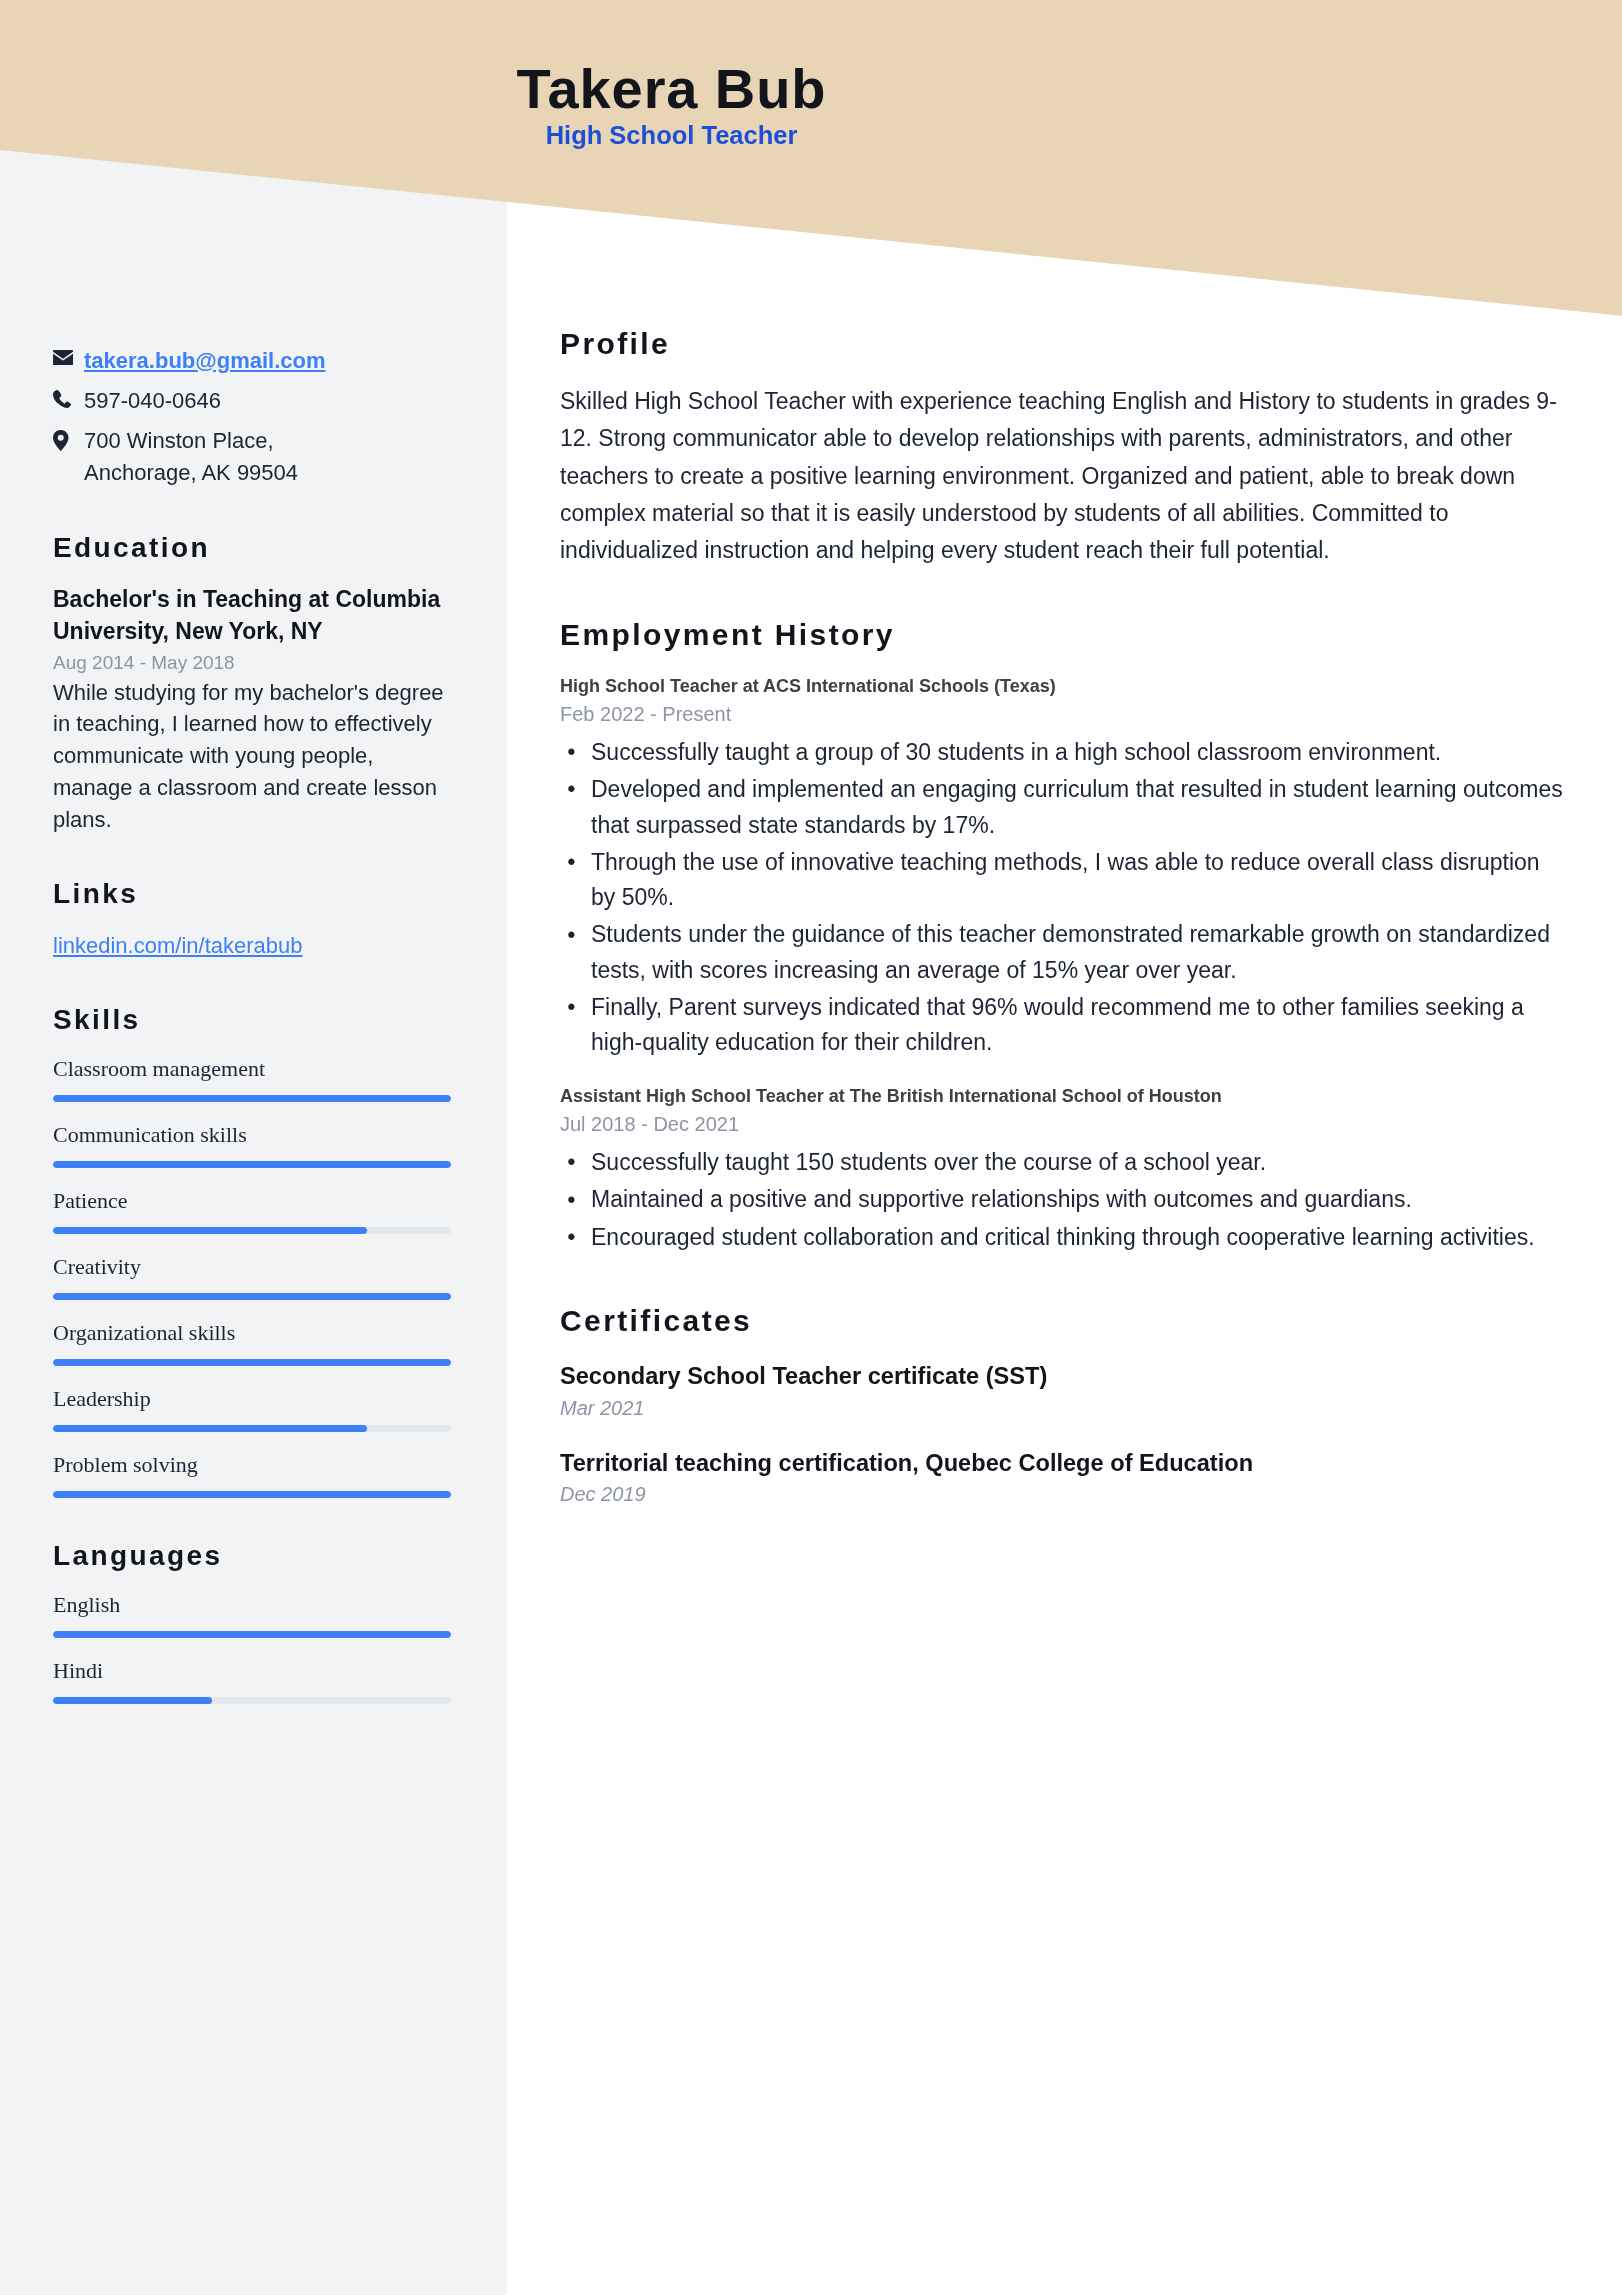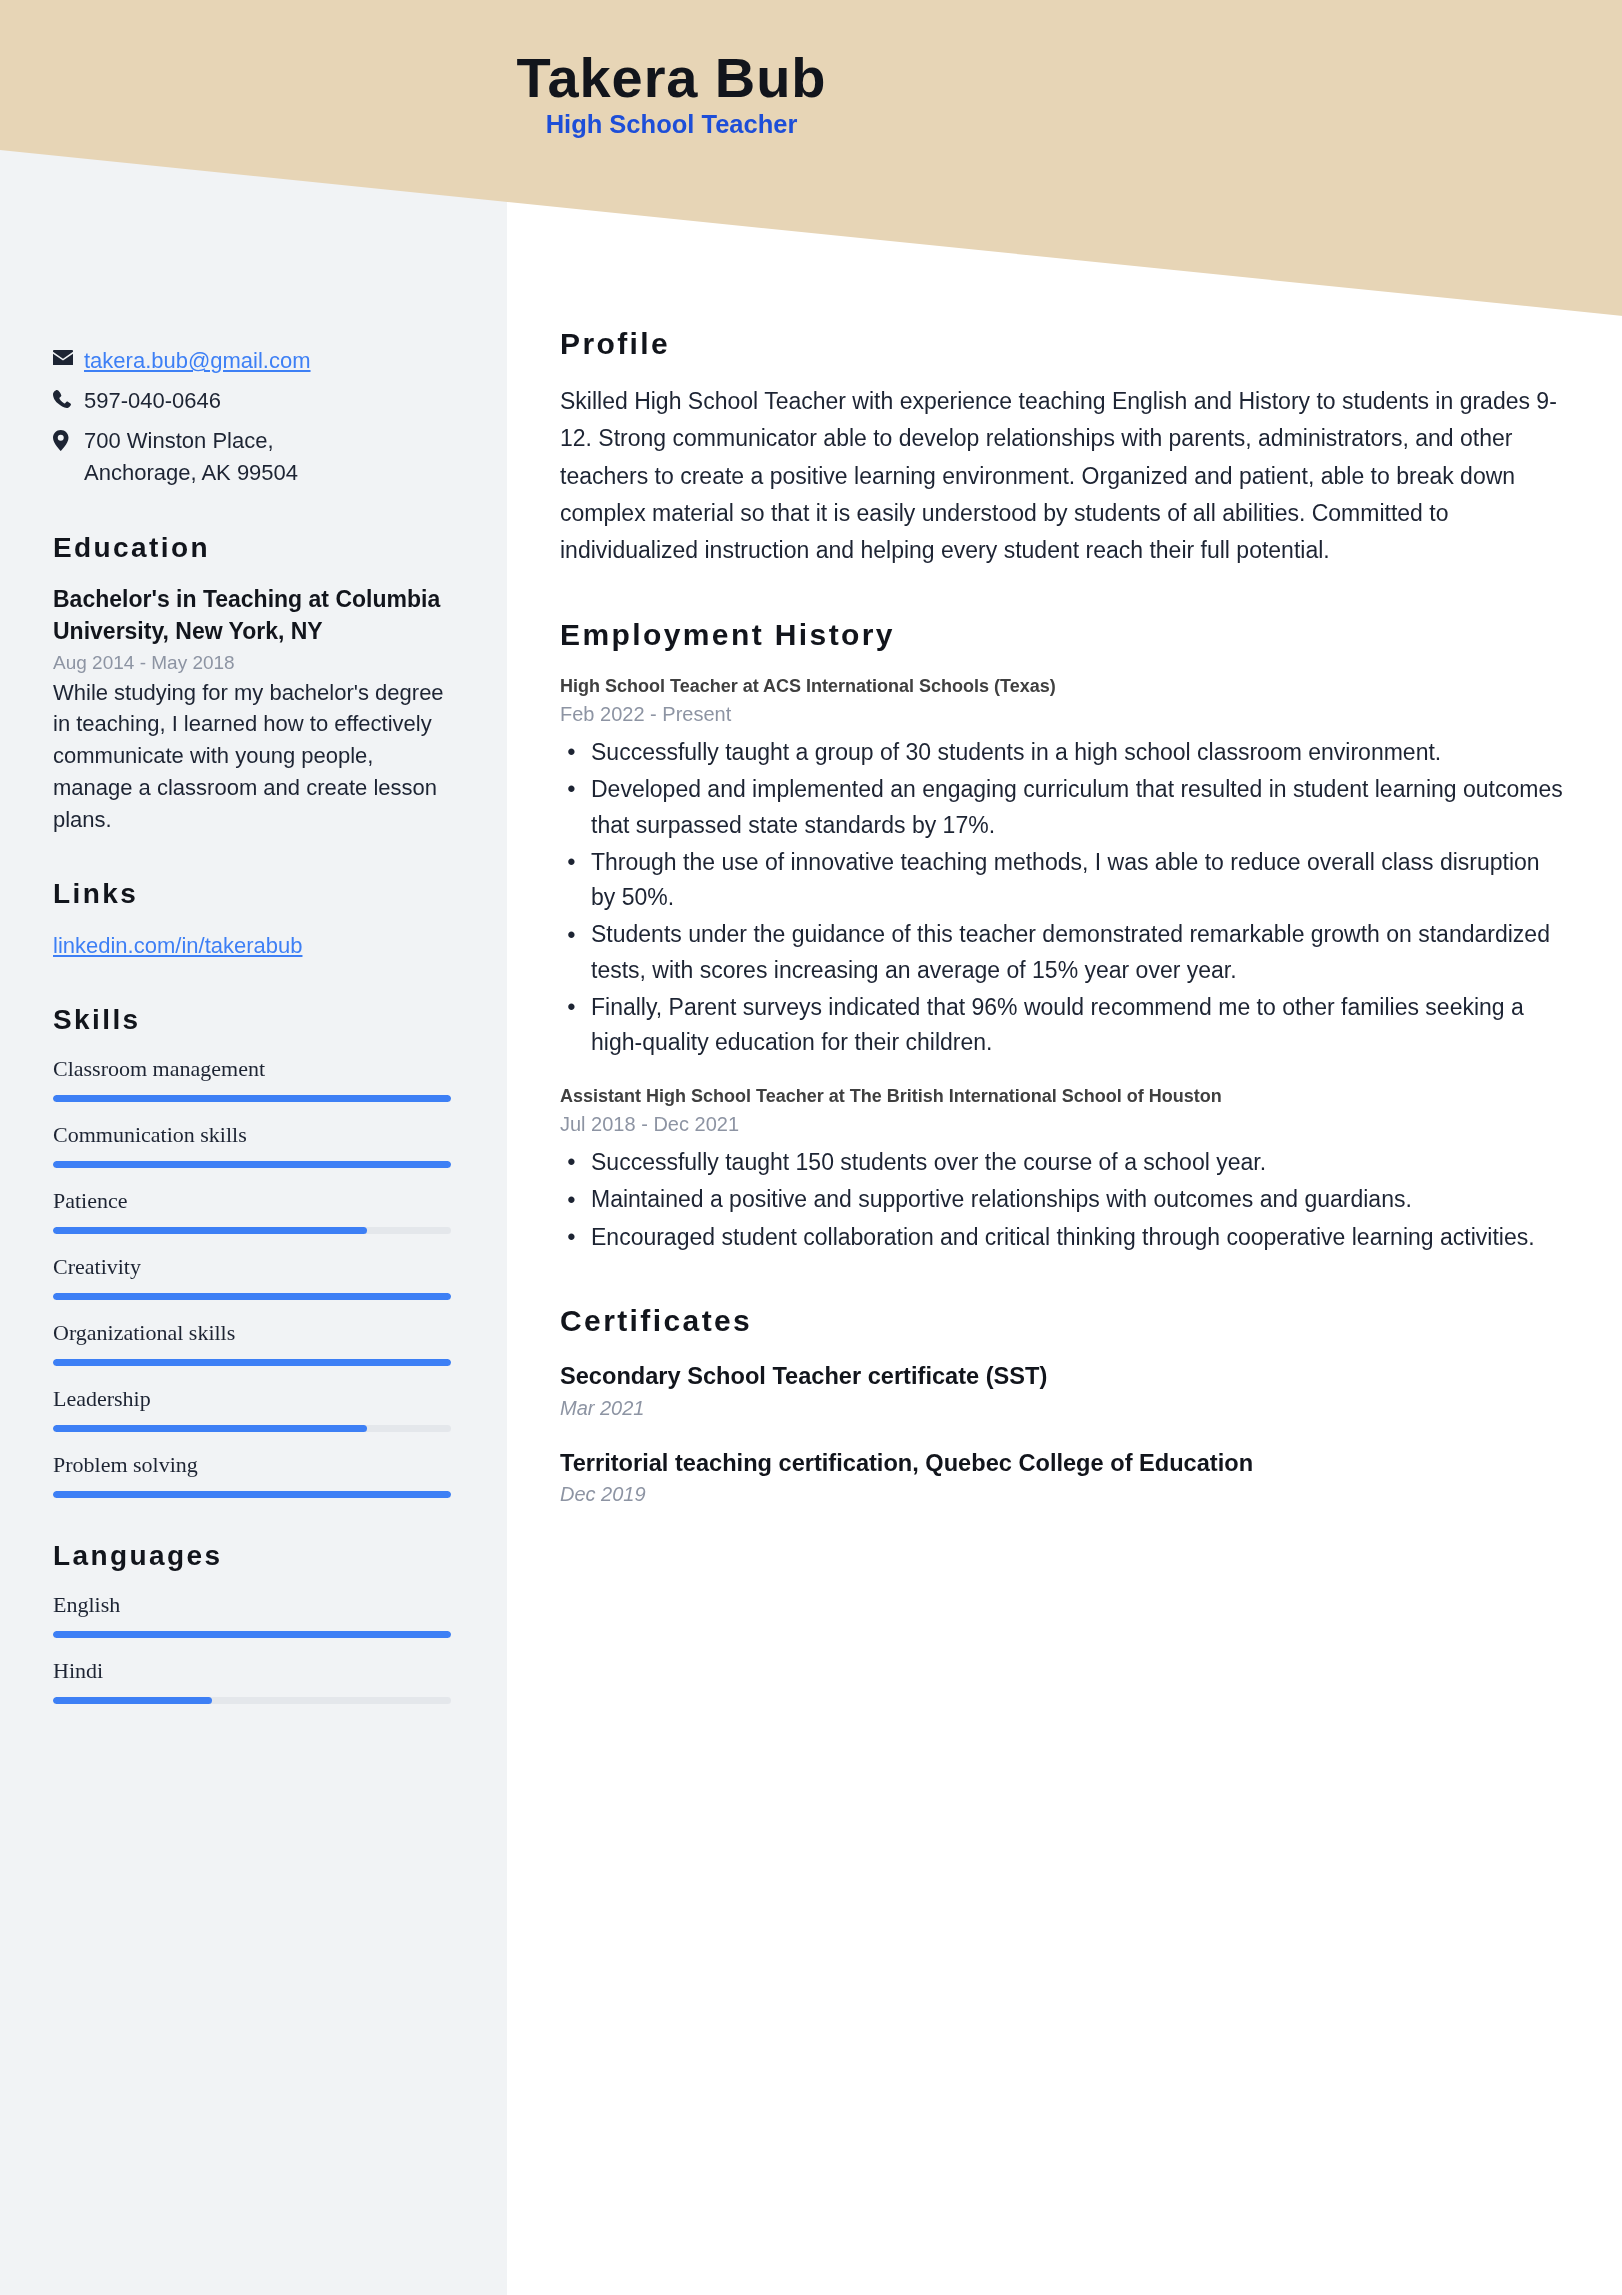--- a/index.html
+++ b/index.html
@@ -22,21 +22,21 @@
   }
 
   
   .header-band {
     position:absolute; left:0; top:0; width:1623px; height:327px;
     background:#e7d5b6;
     clip-path: polygon(0 0, 1623px 0, 1623px 316px, 0 150px);
     z-index:3;
   }
   .header-text {
-    position:absolute; top:1px; left:0; width:1343px; height:209px;
+    position:absolute; top:12px; left:0; width:1343px; height:209px;
     z-index:4; text-align:center; padding-top:47px;
   }
   .name {
     font-size:56px; font-weight:bold; letter-spacing:0.9px;
     color:#12151c; line-height:1.08;
   }
   .job-title {
     font-size:25.5px; color:#1d4ed8; margin-top:2px; font-weight:700;
   }
 
@@ -53,21 +53,21 @@
 
   
   .contact-list { margin-bottom:44px; }
   .contact-row { display:flex; align-items:flex-start; margin-bottom:9px; }
   .c-icon {
     width:31px; flex:0 0 31px; display:flex; align-items:center;
     justify-content:flex-start; padding-top:4.5px;
   }
   .c-icon svg { fill:#1d2433; }
   .c-text { font-size:22px; line-height:1.42; color:#1d2433; }
-  .c-text a { color:#3d7ff5; text-decoration:underline; }
+  .c-text a { color:#3d7ff5; text-decoration:underline;font-weight:bold; }
 
   
   .side-h {
     font-size:28px; font-weight:bold; letter-spacing:2.4px;
     color:#12151c; margin-bottom:20px;
   }
   .side-block { margin-bottom:42px; }
 
   .edu-title {
     font-size:23px; font-weight:bold; line-height:1.38; color:#12151c;

